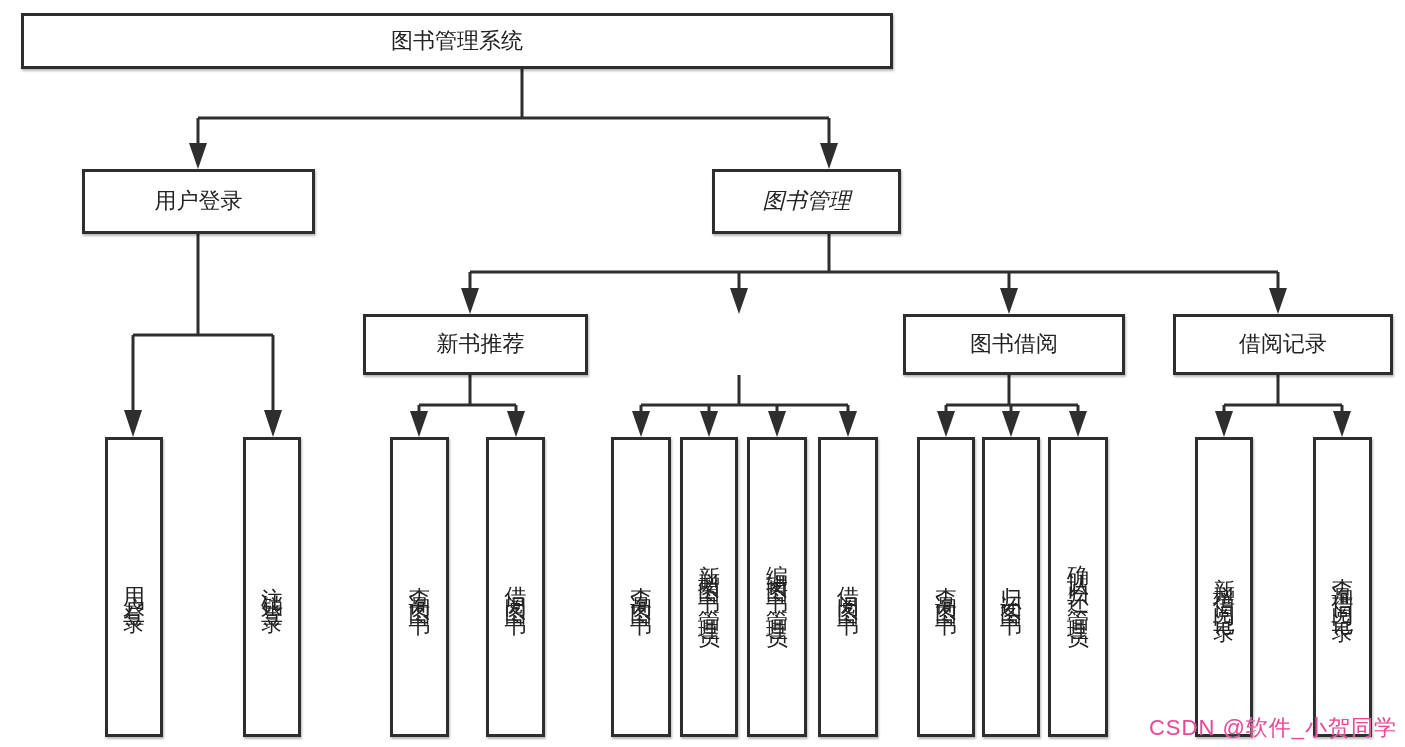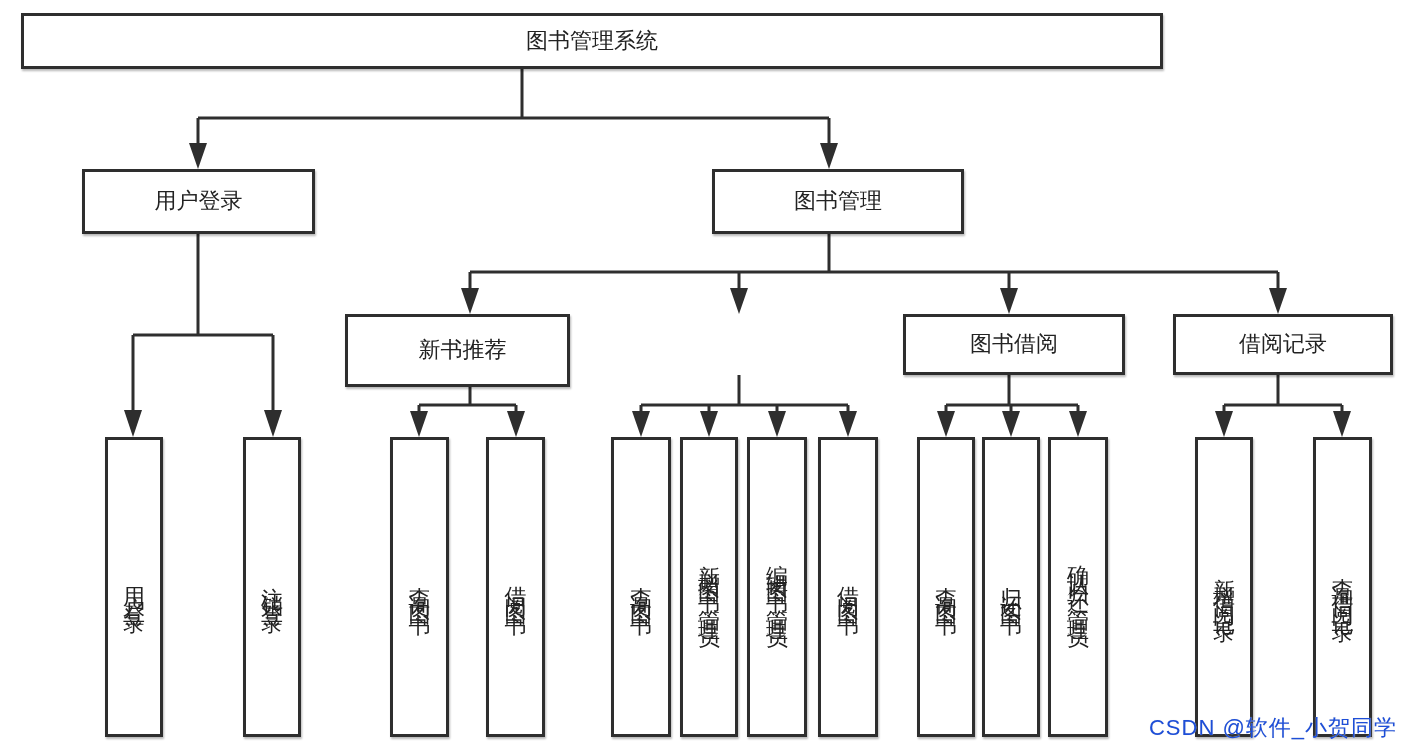--- a/index.html
+++ b/index.html
@@ -26,21 +26,21 @@
   }
   .node.vertical span{
     writing-mode:vertical-lr;
     text-orientation:mixed;
     letter-spacing:9px;
     line-height:1;
   }
   #watermark{
     position:absolute;
     right:8px;bottom:4px;
-    color:#1d4ed8;
+    color:#ec4899;
     font-size:22px;
     letter-spacing:1px;
     text-shadow:0 0 1px #e2e2e2;
   }
 </style>
 </head>
 <body>
 
 <div id="stage">
 
@@ -100,32 +100,32 @@
 
     <g stroke="#2e2e2e" stroke-width="3" fill="none">
       <path d="M1278 375 V405 M1224 405 H1342 M1224 405 V414 M1342 405 V414"></path>
     </g>
     <g fill="#2e2e2e" stroke="none">
       <polygon points="1215,411 1233,411 1224,437"></polygon>
       <polygon points="1333,411 1351,411 1342,437"></polygon>
     </g>
   </svg>
 
-  <div class="node" style="left:21px;top:13px;width:1142px;height:56px;font-family:Liberation Serif, serif;">
+  <div class="node" style="left:21px;top:13px;width:872px;height:56px;font-family:Liberation Serif, serif;">
     <span>图书管理系统</span>
   </div>
 
   <div class="node" style="left:82px;top:169px;width:233px;height:65px;">
     <span>用户登录</span>
   </div>
-  <div class="node" style="left:712px;top:169px;width:252px;height:65px;">
+  <div class="node" style="left:712px;top:169px;width:189px;height:65px;font-style:italic;">
     <span>图书管理</span>
   </div>
 
-  <div class="node" style="left:345px;top:314px;width:225px;height:73px;padding-left:10px;">
+  <div class="node" style="left:363px;top:314px;width:225px;height:61px;padding-left:10px;">
     <span>新书推荐</span>
   </div>
   <div class="node" style="left:903px;top:314px;width:222px;height:61px;">
     <span>图书借阅</span>
   </div>
   <div class="node" style="left:1173px;top:314px;width:220px;height:61px;">
     <span>借阅记录</span>
   </div>
 
   <div class="node vertical" style="left:105px;top:437px;width:58px;height:300px;">

